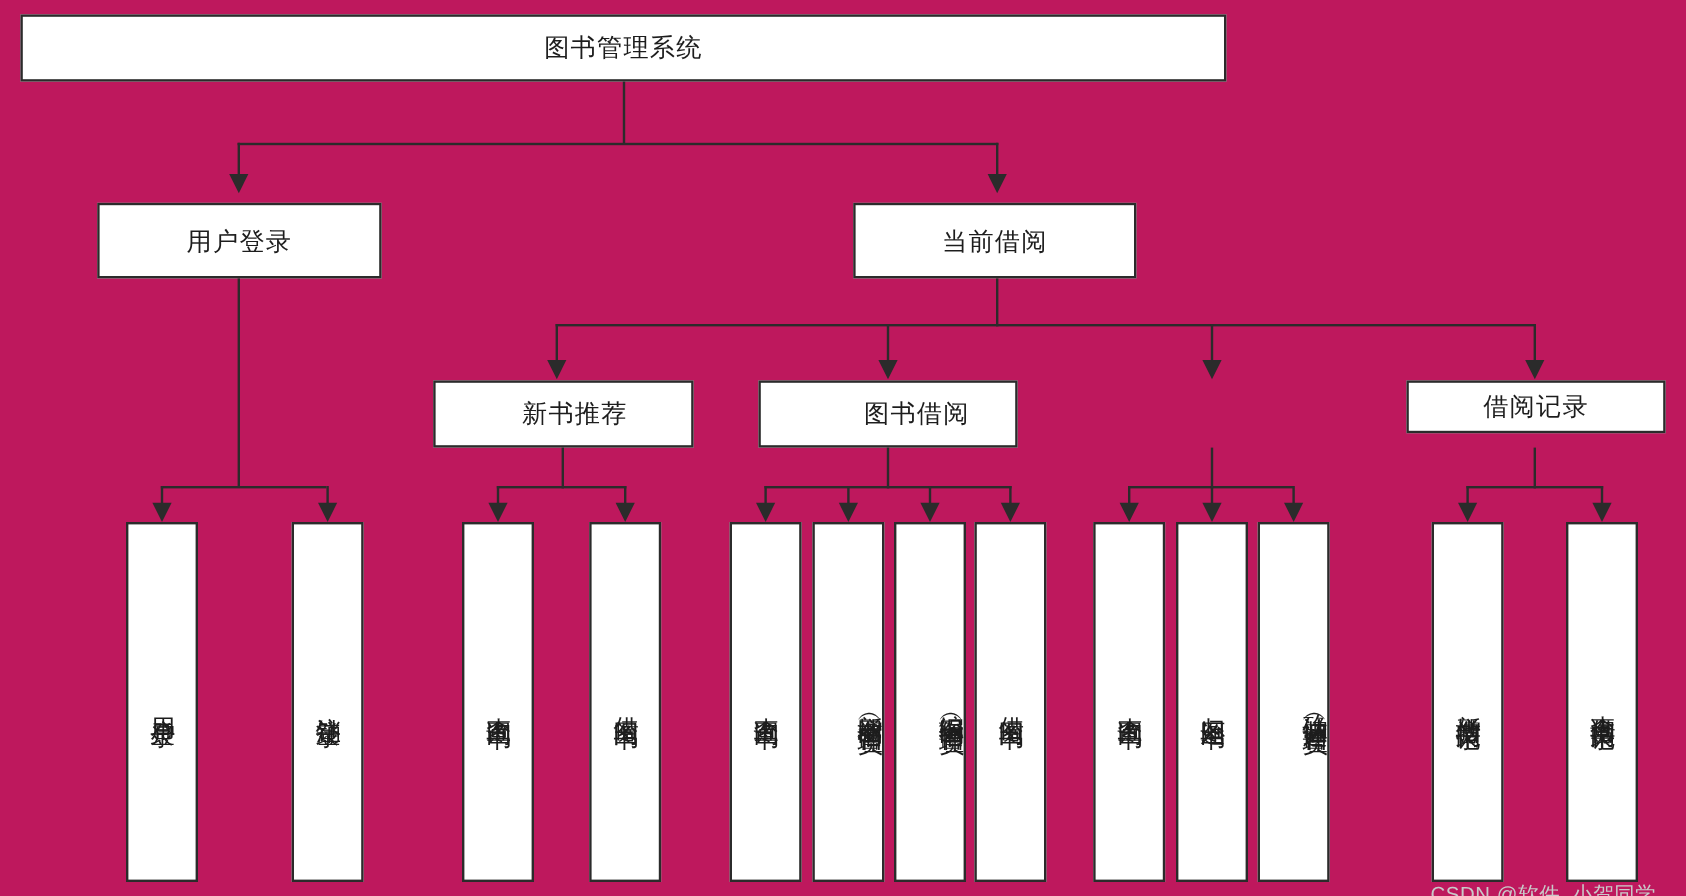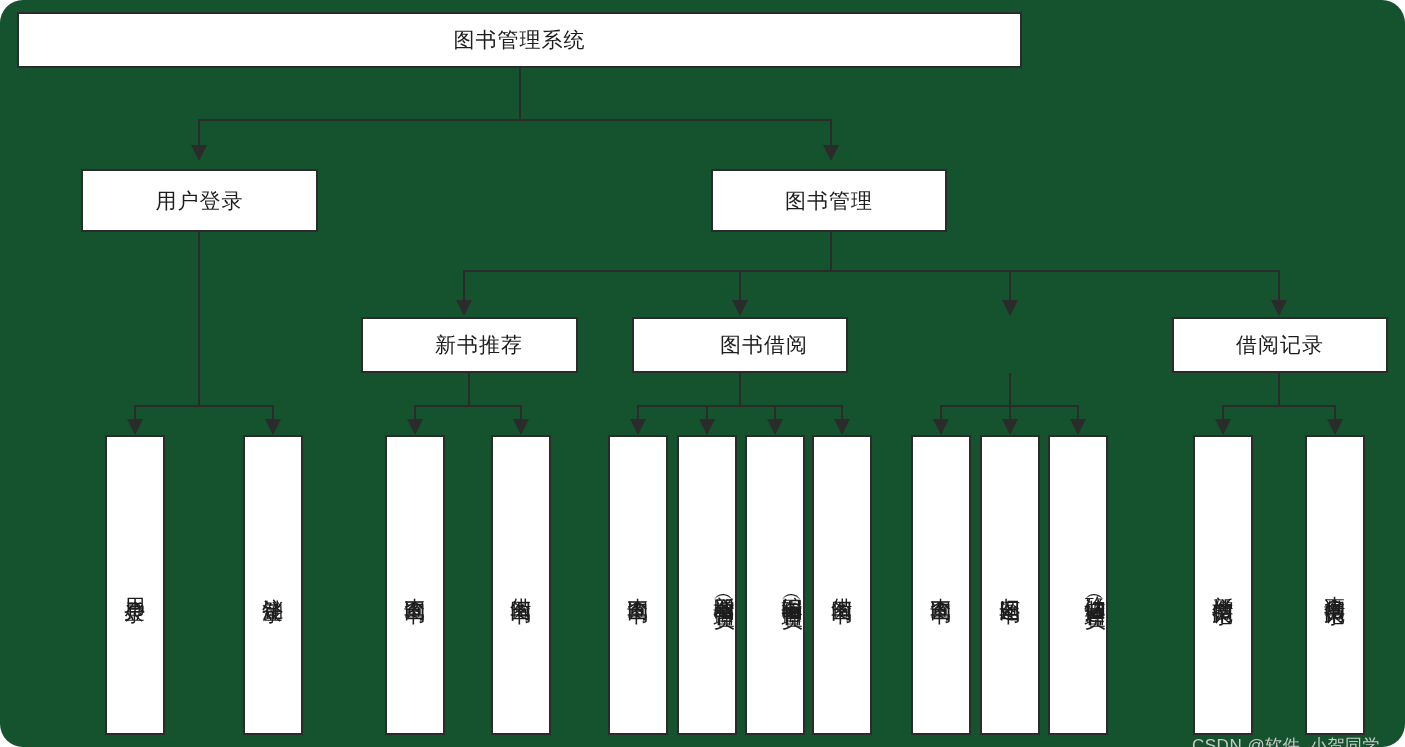--- a/index.html
+++ b/index.html
@@ -7,23 +7,22 @@
     padding: 0;
     background: #ffffff;
   }
   body {
     font-family: "Liberation Sans", "DejaVu Sans", sans-serif;
   }
   #canvas {
     position: relative;
     width: 1405px;
     height: 747px;
-    background: #14532d;
+    background: #be185d;
     overflow: hidden;
-    border-radius: 23px;
   }
   .node {
     position: absolute;
     box-sizing: border-box;
     border: 2px solid #2b2b2b;
     background: #ffffff;
     display: flex;
     align-items: center;
     justify-content: center;
     color: #1d1d1d;
@@ -92,21 +91,21 @@
 
   <div class="line vline" style="left:198px; top:119px; width:2px; height:28px;"></div>
   <div class="arrow" style="left:191px; top:145px;"></div>
   <div class="line vline" style="left:830px; top:119px; width:2px; height:28px;"></div>
   <div class="arrow" style="left:823px; top:145px;"></div>
 
   <div class="node node-h" style="left:81px; top:169px; width:237px; height:63px;">
     <span>用户登录</span>
   </div>
   <div class="node node-h" style="left:711px; top:169px; width:236px; height:63px;">
-    <span>图书管理</span>
+    <span>当前借阅</span>
   </div>
 
   <div class="line vline" style="left:198px; top:232px; width:2px; height:174px;"></div>
   <div class="line hline" style="left:134px; top:405px; width:138px; height:2px;"></div>
   <div class="line vline" style="left:134px; top:405px; width:2px; height:18px;"></div>
   <div class="arrow" style="left:127px; top:419px;"></div>
   <div class="line vline" style="left:272px; top:405px; width:2px; height:18px;"></div>
   <div class="arrow" style="left:265px; top:419px;"></div>
 
   <div class="node node-v center" style="left:105px; top:435px; width:60px; height:300px;">
@@ -127,21 +126,21 @@
   <div class="arrow" style="left:1002px; top:300px;"></div>
   <div class="line vline" style="left:1278px; top:270px; width:2px; height:33px;"></div>
   <div class="arrow" style="left:1271px; top:300px;"></div>
 
   <div class="node node-h" style="left:361px; top:317px; width:217px; height:56px;padding-left:19px;">
     <span>新书推荐</span>
   </div>
   <div class="node node-h" style="left:632px; top:317px; width:216px; height:56px;padding-left:48px;">
     <span>图书借阅</span>
   </div>
-  <div class="node node-h" style="left:1172px; top:317px; width:216px; height:56px;">
+  <div class="node node-h" style="left:1172px; top:317px; width:216px; height:44px;">
     <span>借阅记录</span>
   </div>
 
   <div class="line vline" style="left:468px; top:373px; width:2px; height:34px;"></div>
   <div class="line hline" style="left:414px; top:405px; width:108px; height:2px;"></div>
   <div class="line vline" style="left:414px; top:405px; width:2px; height:18px;"></div>
   <div class="arrow" style="left:407px; top:419px;"></div>
   <div class="line vline" style="left:520px; top:405px; width:2px; height:18px;"></div>
   <div class="arrow" style="left:513px; top:419px;"></div>
 

